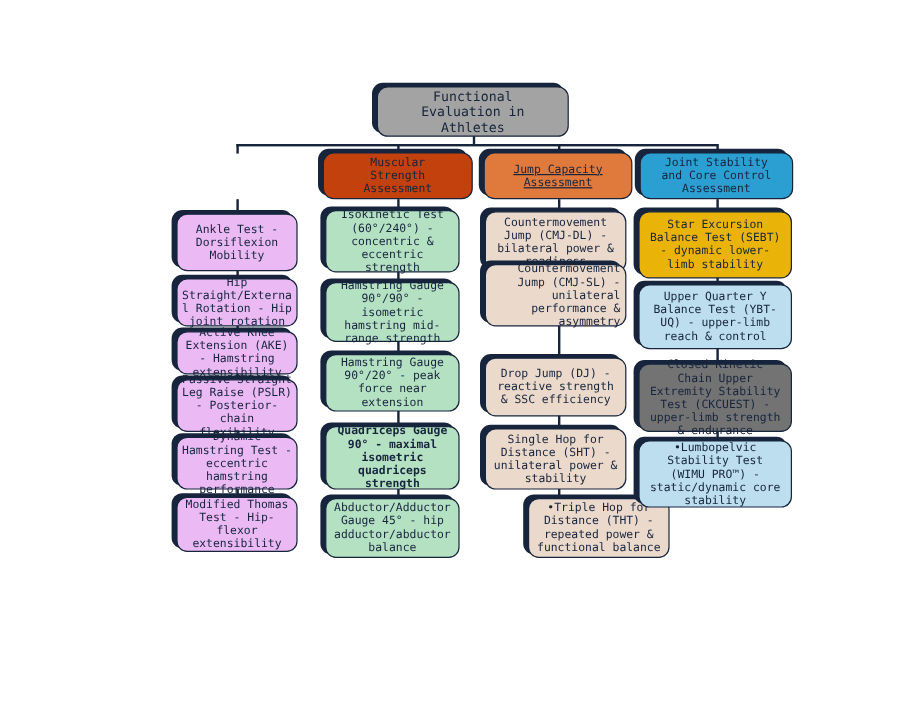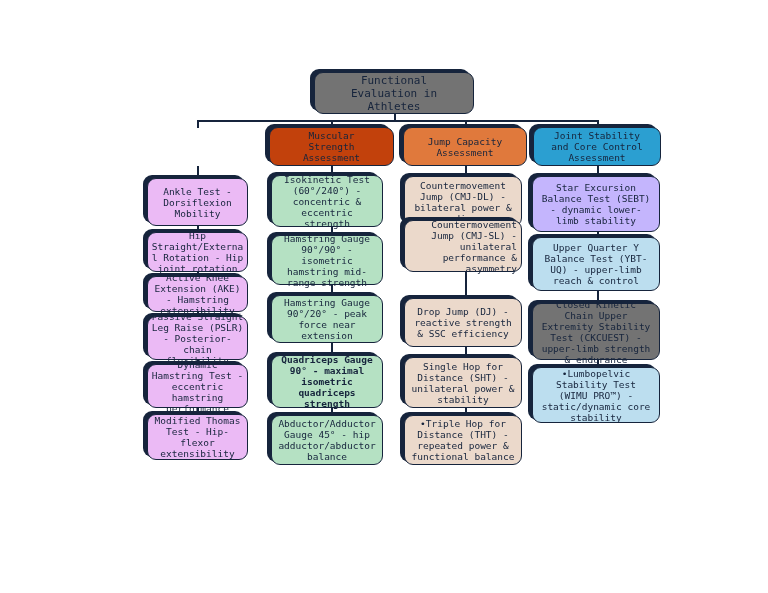--- a/index.html
+++ b/index.html
@@ -65,21 +65,21 @@
   .ln-drop3{left:597px;top:120px;width:1.5px;height:8px;}
   .ln-spine0{left:197px;top:166px;width:1.5px;height:248px;}
   .ln-spine1{left:331px;top:166px;width:1.5px;height:249px;}
   .ln-spine2{left:465px;top:166px;width:1.5px;height:249px;}
   .ln-spine3{left:597px;top:166px;width:1.5px;height:201px;}
 </style>
 </head>
 <body>
 
 <div class="canvas" style="background: rgb(255, 255, 255);">
-  <div class="box title" style="background: #737373;">Functional
+  <div class="box title" style="background: #a3a3a3;">Functional
 Evaluation in
 Athletes</div>
 
 <div class="line ln-stub" style="background: rgb(22, 36, 60);"></div>
     <div class="line ln-horiz" style="background: rgb(22, 36, 60);"></div>
     <div class="line ln-drop0" style="background: rgb(22, 36, 60);"></div>
     <div class="line ln-drop1" style="background: rgb(22, 36, 60);"></div>
     <div class="line ln-drop2" style="background: rgb(22, 36, 60);"></div>
     <div class="line ln-drop3" style="background: rgb(22, 36, 60);"></div>
     <div class="line ln-spine0" style="background: rgb(22, 36, 60);"></div>
@@ -93,27 +93,27 @@
     <div class="box item c0 i4" style="background: rgb(235, 186, 245);">Dynamic Hamstring Test - eccentric hamstring performance</div>
     <div class="box item c0 i5" style="background: rgb(235, 186, 245);">Modified Thomas Test - Hip-flexor extensibility</div>
     <div class="box hdr hdr1" style="background: #c2410c;">Muscular
 Strength
 Assessment</div>
     <div class="box item c1 i0" style="background: rgb(181, 225, 195);">Isokinetic Test (60°/240°) - concentric &amp; eccentric strength</div>
     <div class="box item c1 i1" style="background: rgb(181, 225, 195);">Hamstring Gauge 90°/90° - isometric hamstring mid-range strength</div>
     <div class="box item c1 i2" style="background: rgb(181, 225, 195);">Hamstring Gauge 90°/20° - peak force near extension</div>
     <div class="box item c1 i3" style="background: rgb(181, 225, 195);">Quadriceps Gauge 90° - maximal isometric quadriceps strength</div>
     <div class="box item c1 i4" style="background: rgb(181, 225, 195);">Abductor/Adductor Gauge 45° - hip adductor/abductor balance</div>
-    <div class="box hdr hdr2" style="background: rgb(224, 121, 60);">Jump Capacity
+    <div class="box hdr hdr2" style="background: rgb(224, 121, 60); text-decoration: underline;">Jump Capacity
 Assessment</div>
     <div class="box item c2 i0" style="background: rgb(235, 217, 203);">Countermovement Jump (CMJ-DL) - bilateral power &amp; readiness</div>
     <div class="box item c2 i1" style="background: rgb(235, 217, 203);">Countermovement Jump (CMJ-SL) - unilateral performance &amp; asymmetry</div>
     <div class="box item c2 i2" style="background: rgb(235, 217, 203);">Drop Jump (DJ) - reactive strength &amp; SSC efficiency</div>
     <div class="box item c2 i3" style="background: rgb(235, 217, 203);">Single Hop for Distance (SHT) - unilateral power &amp; stability</div>
-    <div class="box item c2 i4" style="background: rgb(235, 217, 203);">•Triple Hop for Distance (THT) - repeated power &amp; functional balance</div>
+    <div class="box item c2 i4" style="background: rgb(235, 217, 203); margin-left: 36px;">•Triple Hop for Distance (THT) - repeated power &amp; functional balance</div>
     <div class="box hdr hdr3" style="background: rgb(43, 159, 209);">Joint Stability
 and Core Control
 Assessment</div>
-    <div class="box item c3 i0" style="background: #c4b5fd;">Star Excursion Balance Test (SEBT) - dynamic lower-limb stability</div>
+    <div class="box item c3 i0" style="background: #eab308;">Star Excursion Balance Test (SEBT) - dynamic lower-limb stability</div>
     <div class="box item c3 i1" style="background: rgb(188, 222, 239);">Upper Quarter Y Balance Test (YBT-UQ) - upper-limb reach &amp; control</div>
     <div class="box item c3 i2" style="background: #737373;">Closed Kinetic Chain Upper Extremity Stability Test (CKCUEST) - upper-limb strength &amp; endurance</div>
     <div class="box item c3 i3" style="background: rgb(188, 222, 239);">•Lumbopelvic Stability Test (WIMU PRO™) - static/dynamic core stability</div>
   </div>
 
 </body></html>

